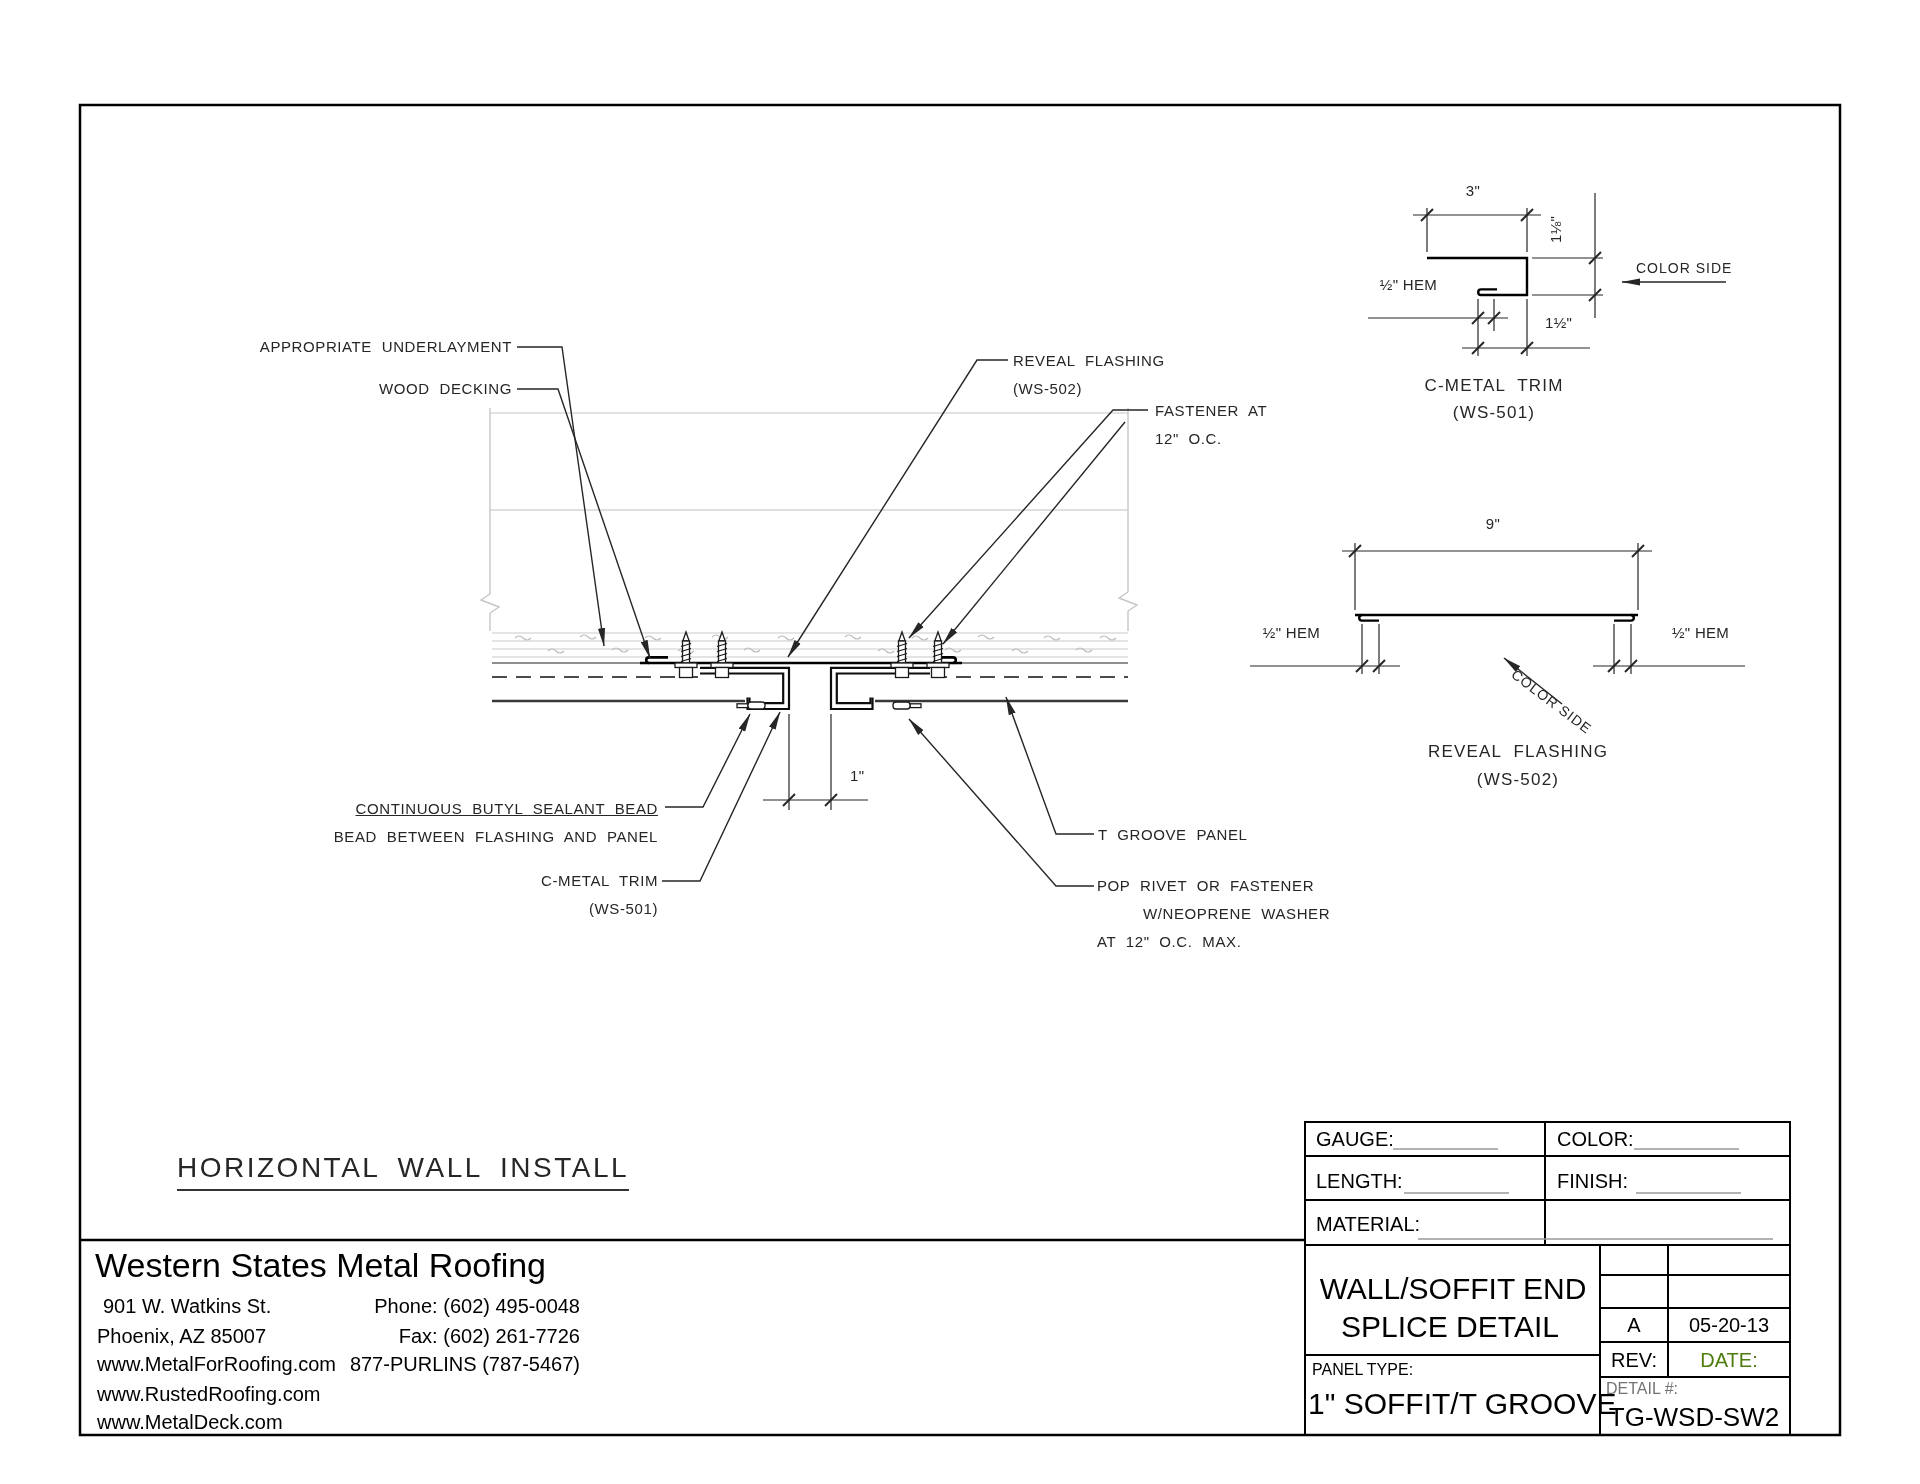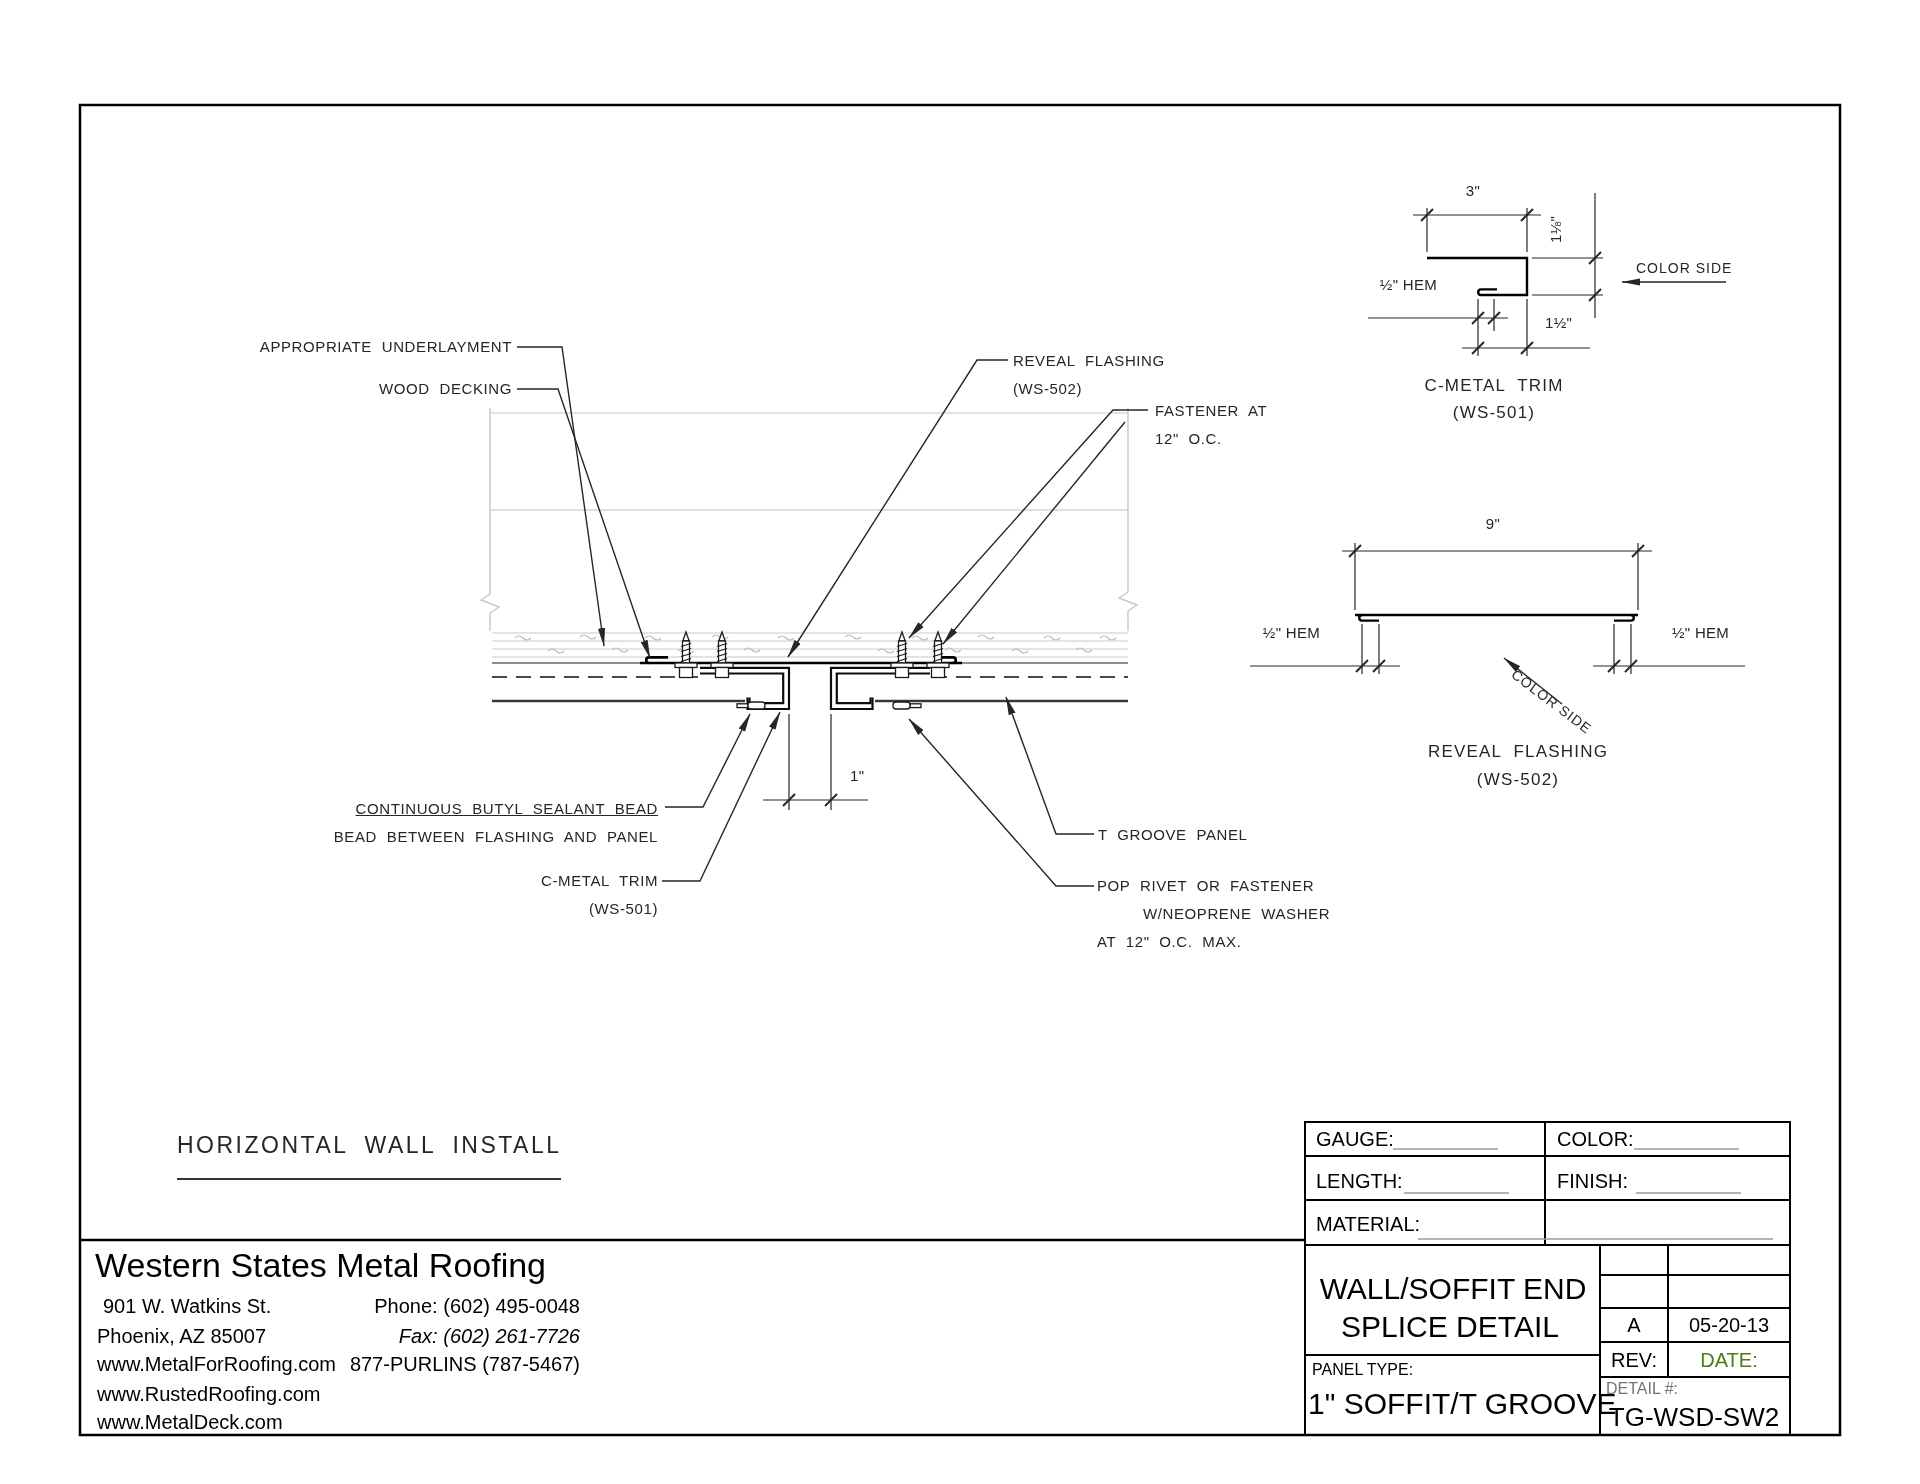--- a/index.html
+++ b/index.html
@@ -6,21 +6,21 @@
   body{width:1920px;height:1484px;position:relative;font-family:"Liberation Sans",sans-serif;overflow:hidden;}
   .t{position:absolute;white-space:nowrap;color:#1c1c1c;}
   .tech{font-size:15px;letter-spacing:.6px;word-spacing:5px;color:#262626;}
   .tech-sm{font-size:14px;letter-spacing:.4px;color:#262626;}
   .ptitle{font-size:17px;letter-spacing:1.2px;word-spacing:6px;color:#262626;transform:translateX(-50%);}
   .dim{font-size:15px;letter-spacing:.3px;color:#262626;}
   .ctr{transform:translateX(-50%);}
   .ui{font-size:20px;color:#000;}
   .svgwrap{position:absolute;left:0;top:0;z-index:1;}
   .lbl{z-index:2;}
-  #sheet-title{font-size:23px;letter-spacing:2.5px;word-spacing:8px;color:#262626;border-bottom:2px solid #333;padding-bottom:19px;}
+  #sheet-title{font-size:28px;letter-spacing:2.5px;word-spacing:8px;color:#262626;border-bottom:2px solid #333;padding-bottom:5px;margin-top:20px;}
 </style>
 </head>
 <body>
 
 <svg class="svgwrap" width="1920" height="1484" viewBox="0 0 1920 1484">
   <defs>
     <marker id="arw" markerUnits="userSpaceOnUse" markerWidth="19" markerHeight="10" refX="18" refY="5" orient="auto">
       <path d="M18.5,5 L0,1.4 L0,8.6 Z" fill="#262626"></path>
     </marker>
     <g id="screw" stroke="#1a1a1a" stroke-width="1.3" fill="#fff">
@@ -254,21 +254,21 @@
 <div class="t lbl" id="sheet-title" style="left:177px;top:1132px;">HORIZONTAL WALL INSTALL</div>
 
 <div>
   <div class="t lbl" style="left:95px;top:1246px;font-size:34px;color:#000;">Western States Metal Roofing</div>
   <div class="t ui lbl" style="left:97px;top:1295px;margin-left:6px;">901 W. Watkins St.</div>
   <div class="t ui lbl" style="left:97px;top:1325px;">Phoenix, AZ 85007</div>
   <div class="t ui lbl" style="left:97px;top:1353px;">www.MetalForRoofing.com</div>
   <div class="t ui lbl" style="left:97px;top:1383px;">www.RustedRoofing.com</div>
   <div class="t ui lbl" style="left:97px;top:1411px;">www.MetalDeck.com</div>
   <div class="t ui lbl" style="right:1340px;top:1295px;">Phone: (602) 495-0048</div>
-  <div class="t ui lbl" style="right:1340px;top:1325px;font-style:italic;">Fax: (602) 261-7726</div>
+  <div class="t ui lbl" style="right:1340px;top:1325px;">Fax: (602) 261-7726</div>
   <div class="t ui lbl" style="right:1340px;top:1353px;">877-PURLINS (787-5467)</div>
 </div>
 
 <div>
   <div class="t ui lbl" style="left:1316px;top:1128px;text-align:center;">GAUGE:</div>
   <div class="t ui lbl" style="left:1557px;top:1128px;">COLOR:</div>
   <div class="t ui lbl" style="left:1316px;top:1170px;">LENGTH:</div>
   <div class="t ui lbl" style="left:1557px;top:1170px;">FINISH:</div>
   <div class="t ui lbl" style="left:1316px;top:1213px;">MATERIAL:</div>
   <div class="t ctr lbl" style="left:1453px;top:1272px;font-size:30px;color:#000;">WALL/SOFFIT END</div>

